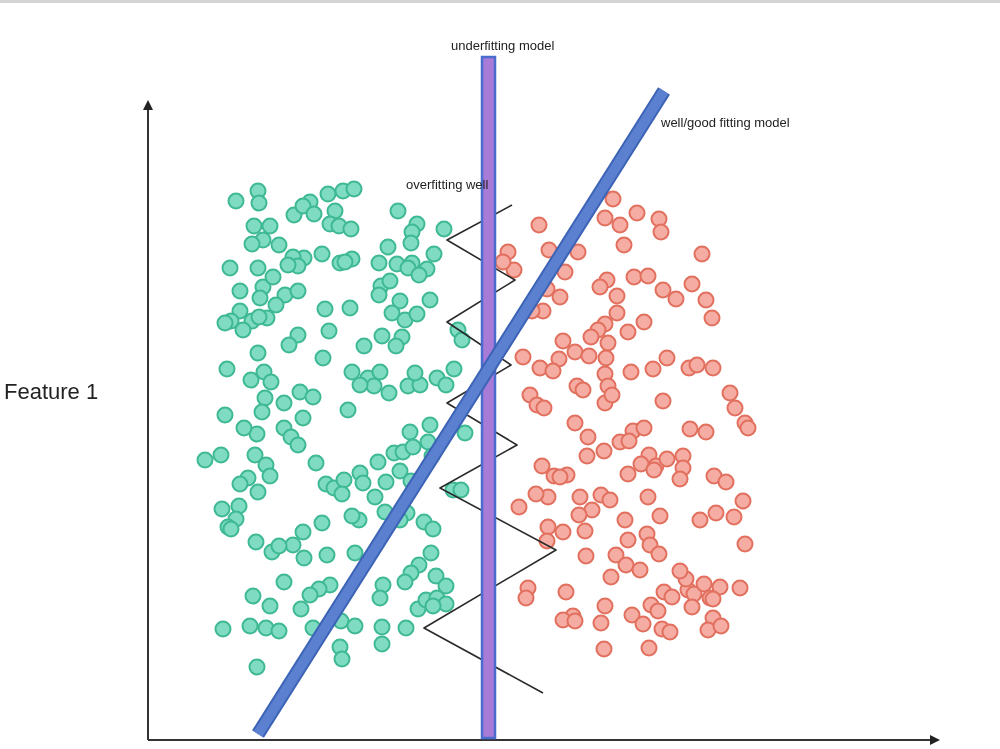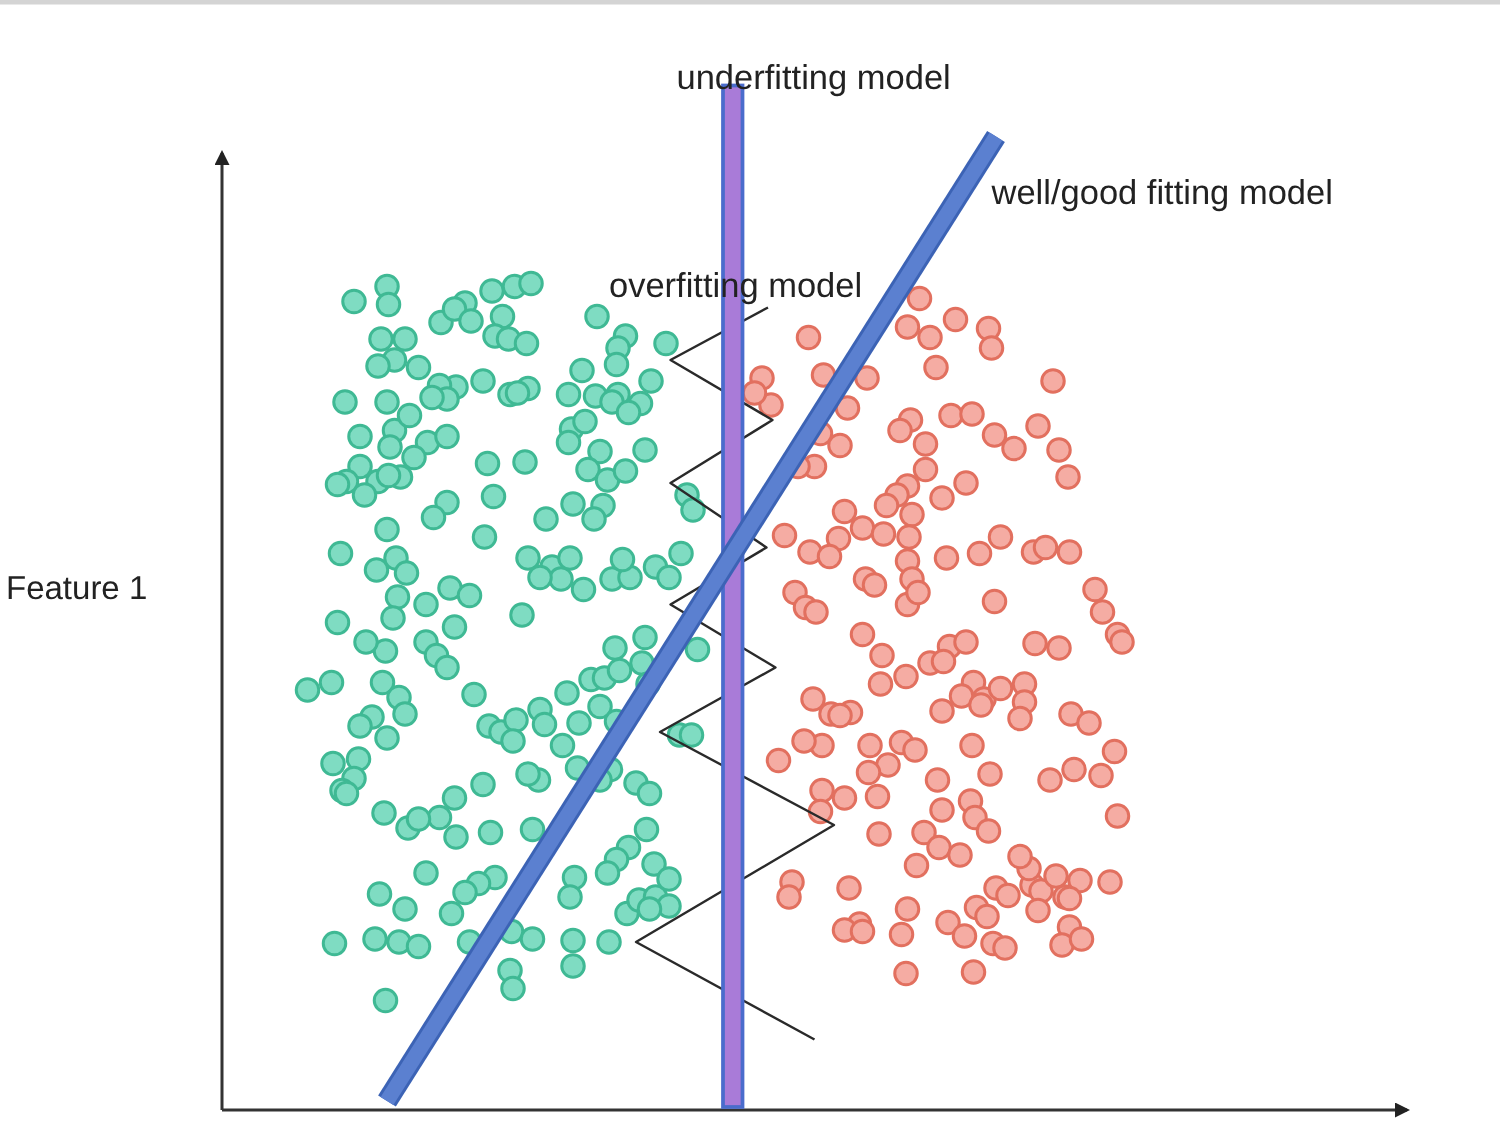--- a/index.html
+++ b/index.html
@@ -1,19 +1,19 @@
 <!DOCTYPE html>
 <html><head>
 <meta charset="utf-8">
 <style>
   html, body { margin: 0; padding: 0; background: #ffffff; }
   body { width: 1000px; height: 749px; overflow: hidden; position: relative; font-family: "Liberation Sans", sans-serif; }
   .topbar { position: absolute; left: 0; top: 0; width: 1000px; height: 3px; background: #d4d4d4; }
   #canvas { position: absolute; left: 0; top: 0; }
-  .label { position: absolute; font-size: 23px; color: #222; white-space: nowrap; }
+  .label { position: absolute; font-size: 13px; color: #222; white-space: nowrap; }
   .label-y { font-size: 22px; }
 </style>
 </head>
 <body>
 
 <div class="topbar"></div>
 
 <svg id="canvas" width="1000" height="749">
   <defs>
     <marker id="arrowhead" markerWidth="10" markerHeight="10" refX="8" refY="5" orient="auto" markerUnits="userSpaceOnUse">
@@ -368,14 +368,14 @@
   <polyline id="over-line" fill="none" stroke-width="1.6" stroke-linejoin="round" points="512,205 447,240 515,280 447,322 511,365 447,403 517,445 440,488 556,550 424,628 543,693" stroke="#2a2a2a"></polyline>
   <rect id="under-bar" stroke-width="2.5" x="482" y="57" width="13" height="681" fill="#a97bd8" stroke="#4a6ccc"></rect>
   <g id="good-line-group">
     <line id="good-line-border" stroke-linecap="butt" x1="258" y1="734" x2="664" y2="91" stroke="#3c63b5" stroke-width="14"></line>
     <line id="good-line" stroke-linecap="butt" x1="258" y1="734" x2="664" y2="91" stroke="#5b80d0" stroke-width="10"></line>
   </g>
 </svg>
 
 <div class="label" style="left:451px; top:38px;">underfitting model</div>
 <div class="label" style="left:661px; top:115px;">well/good fitting model</div>
-<div class="label" style="left:406px; top:177px;">overfitting model</div>
+<div class="label" style="left:406px; top:177px;">overfitting well</div>
 <div class="label label-y" style="left:4px; top:379px;">Feature 1</div>
 
 </body></html>

